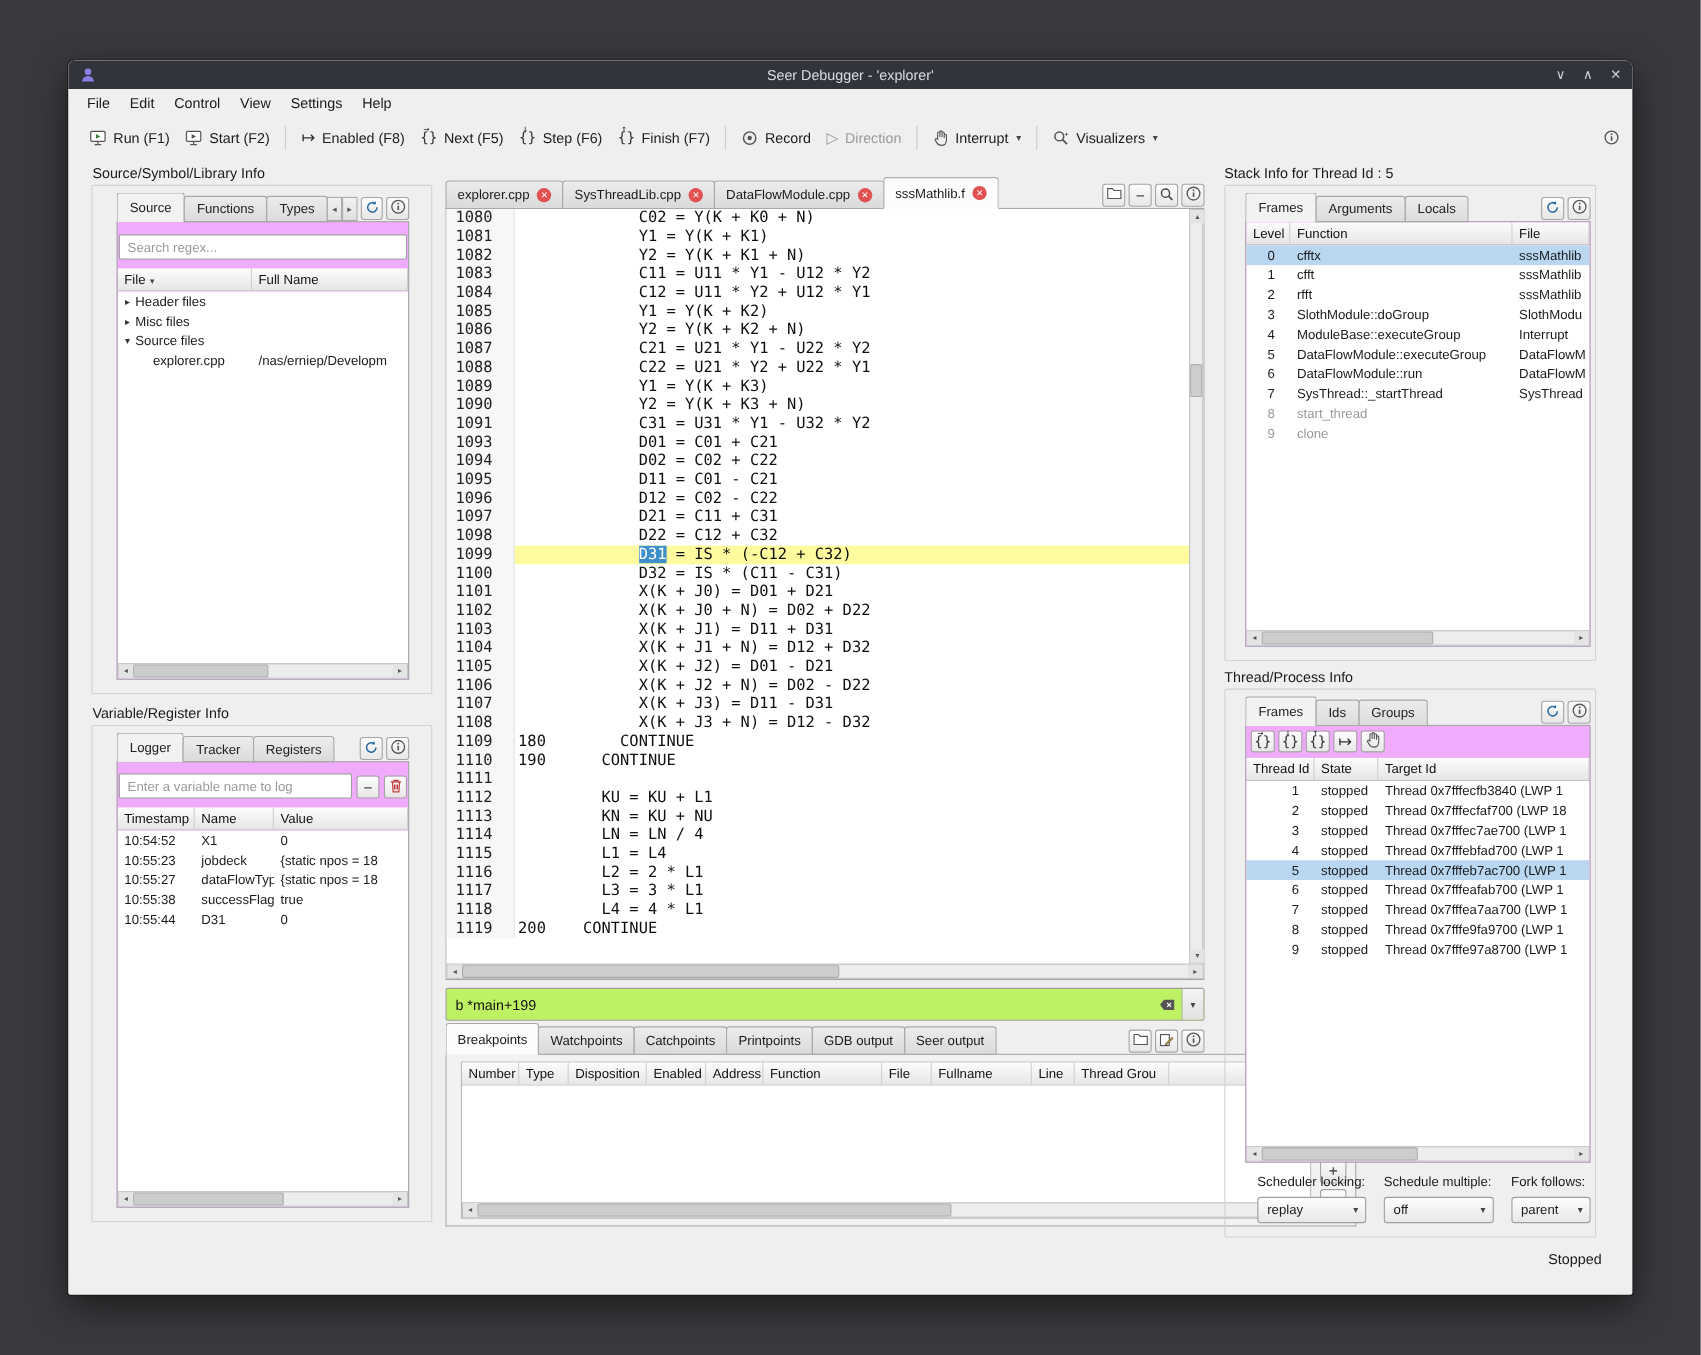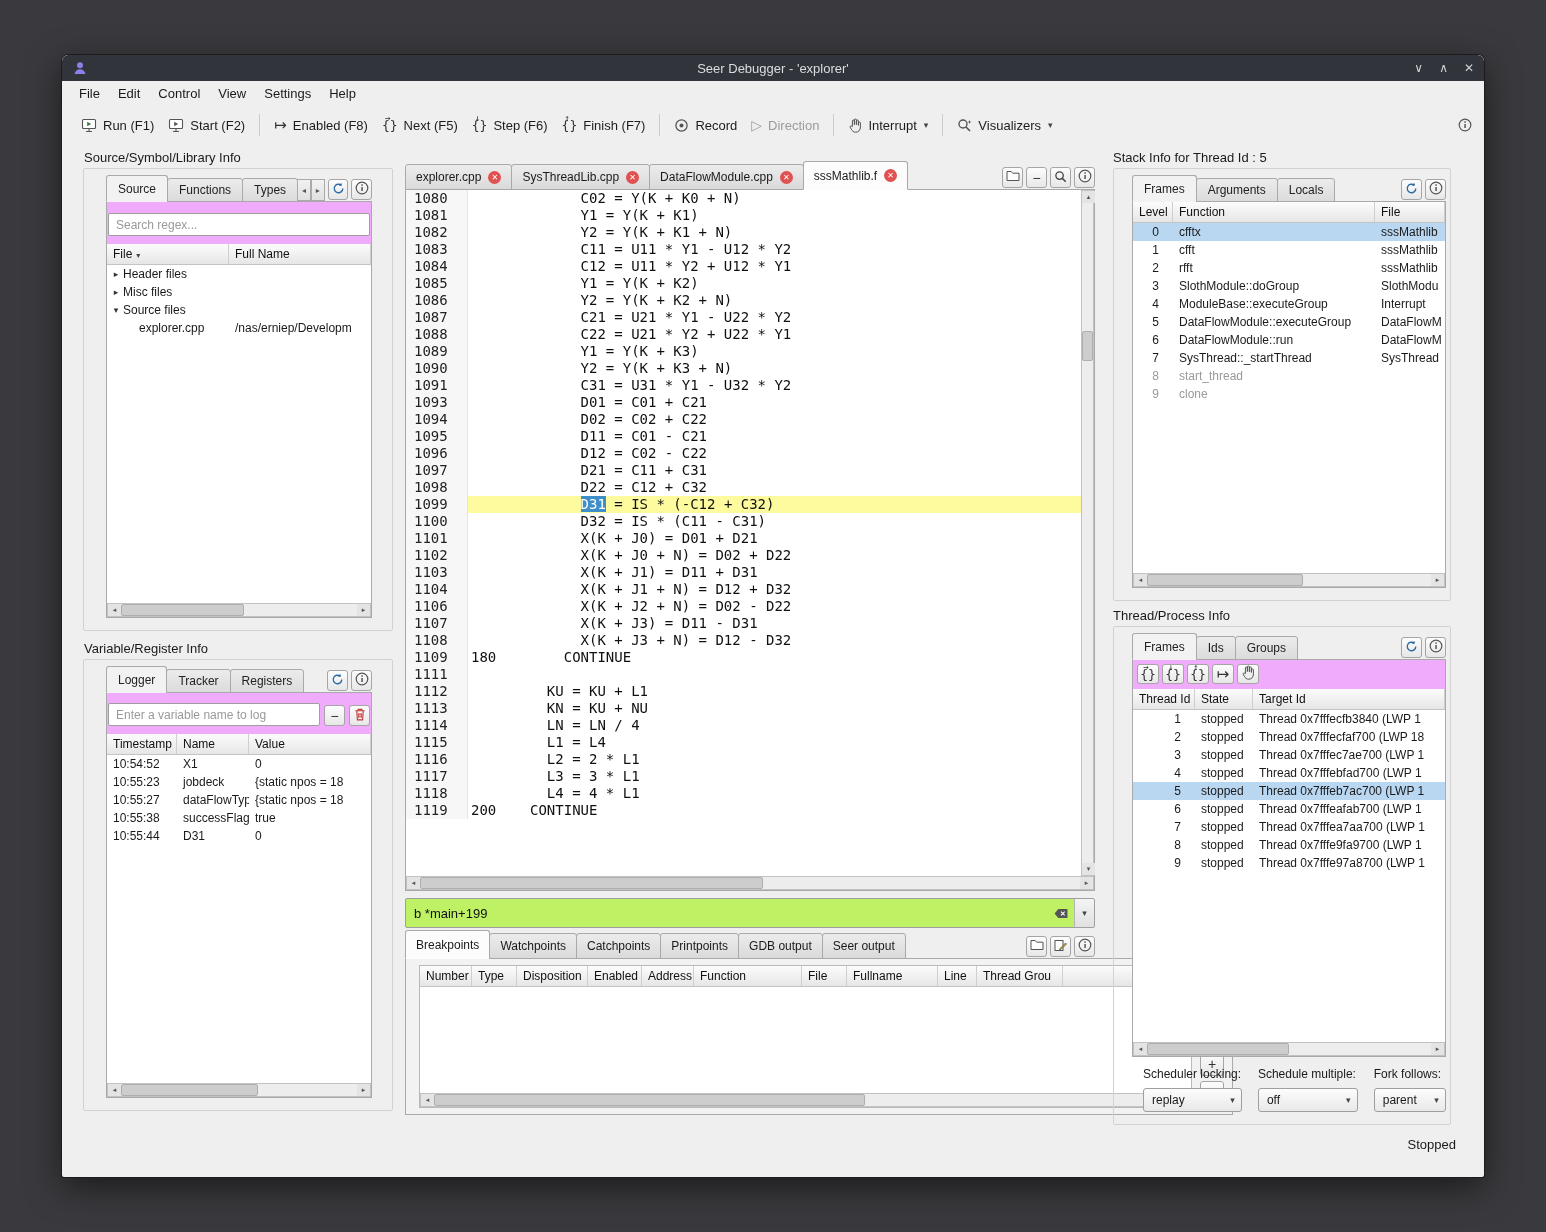--- a/index.html
+++ b/index.html
@@ -540,34 +540,42 @@
           </div>
           <div class="cl">
             <span class="ln">1103</span>
             <span class="ct">             X(K + J1) = D11 + D31</span>
           </div>
           <div class="cl">
             <span class="ln">1104</span>
             <span class="ct">             X(K + J1 + N) = D12 + D32</span>
           </div>
           <div class="cl">
+            <span class="ln">1105</span>
+            <span class="ct">             X(K + J2) = D01 - D21</span>
+          </div>
+          <div class="cl">
             <span class="ln">1106</span>
             <span class="ct">             X(K + J2 + N) = D02 - D22</span>
           </div>
           <div class="cl">
             <span class="ln">1107</span>
             <span class="ct">             X(K + J3) = D11 - D31</span>
           </div>
           <div class="cl">
             <span class="ln">1108</span>
             <span class="ct">             X(K + J3 + N) = D12 - D32</span>
           </div>
           <div class="cl">
             <span class="ln">1109</span>
             <span class="ct">180        CONTINUE</span>
+          </div>
+          <div class="cl">
+            <span class="ln">1110</span>
+            <span class="ct">190      CONTINUE</span>
           </div>
           <div class="cl">
             <span class="ln">1111</span>
             <span class="ct"></span>
           </div>
           <div class="cl">
             <span class="ln">1112</span>
             <span class="ct">         KU = KU + L1</span>
           </div>
           <div class="cl">

